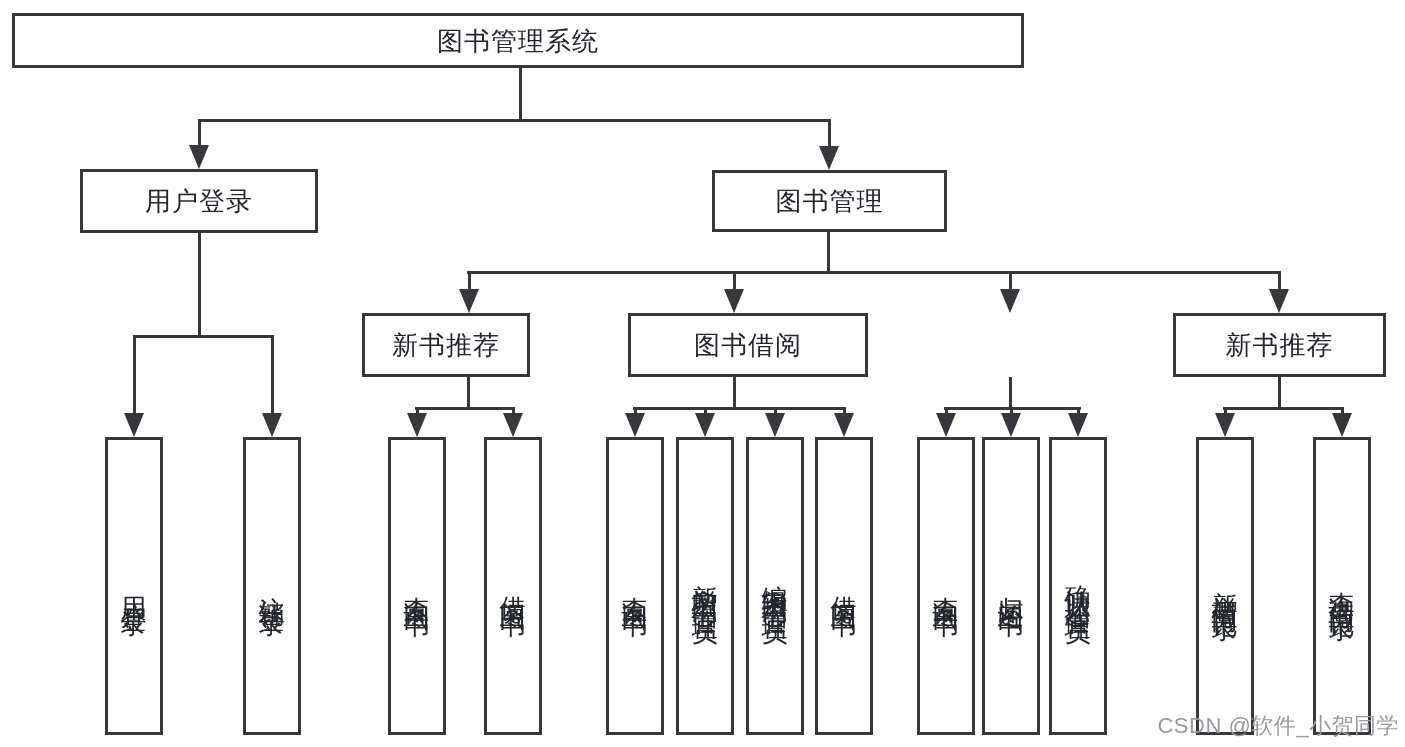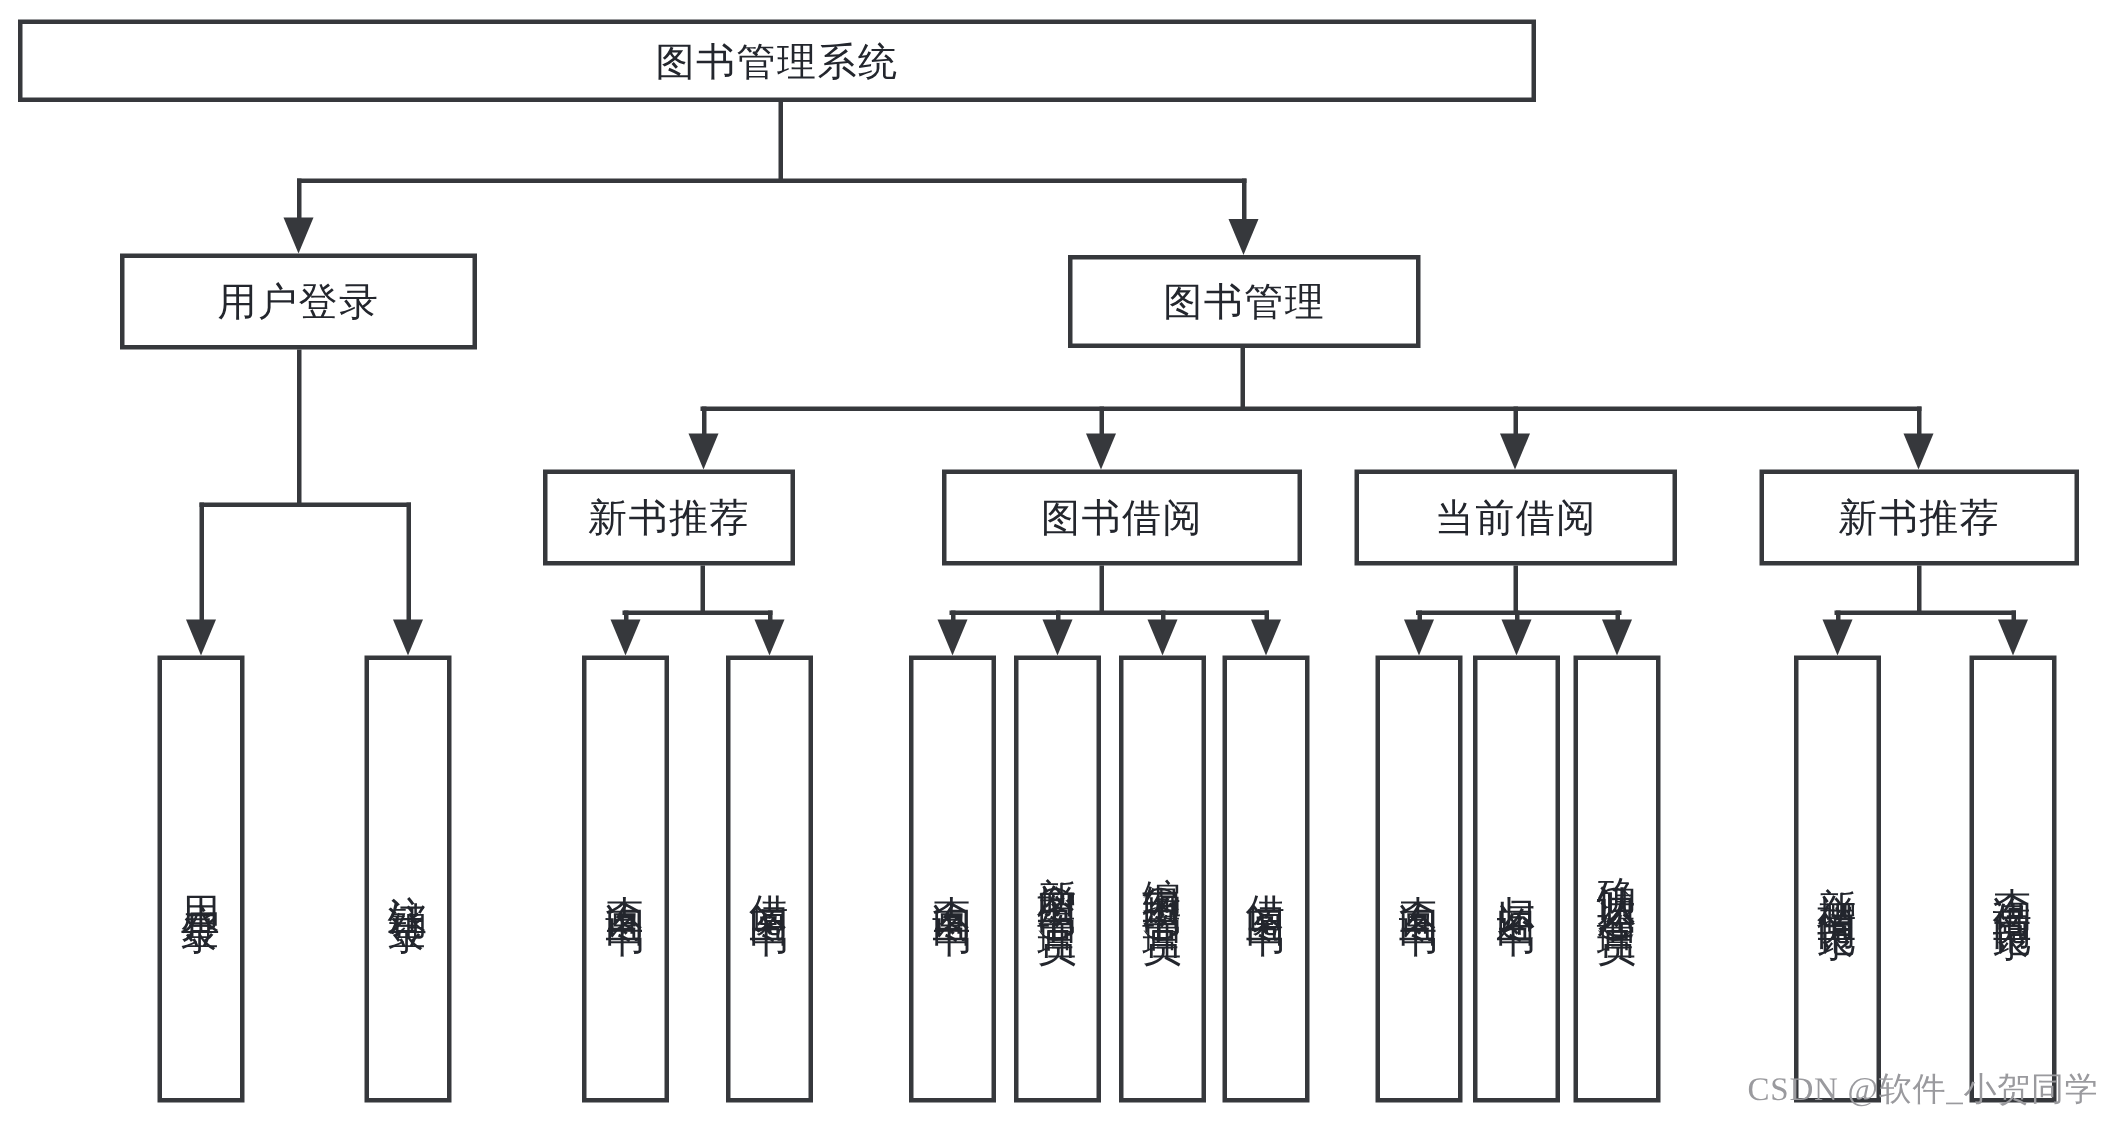--- a/index.html
+++ b/index.html
@@ -45,39 +45,37 @@
     border-top:24px solid var(--line);
   }
   .watermark{
     position:absolute;
     top:713px;right:6px;
     font-size:22px;
     line-height:1.2;
     color:var(--watermark);
     letter-spacing:0.5px;
     z-index:5;
-    font-family:Liberation Serif, serif;
   }
 </style>
 </head>
 <body>
 
 <div id="canvas">
 
   <div class="box" style="left:12px;top:13px;width:1012px;height:55px">图书管理系统</div>
 
   <div class="box" style="left:80px;top:169px;width:238px;height:64px">用户登录</div>
 
   <div class="box" style="left:712px;top:170px;width:235px;height:62px">图书管理</div>
 
   <div class="box" style="left:362px;top:313px;width:168px;height:64px">新书推荐</div>
 
   <div class="box" style="left:628px;top:313px;width:240px;height:64px">图书借阅</div>
 
-  <div class="box" style="left:903px;top:313px;width:215px;height:64px">当前借阅</div>
 
   <div class="box" style="left:1173px;top:313px;width:213px;height:64px">新书推荐</div>
 
   <div class="box leaf" style="left:105px;top:437px;width:58px;height:298px">用户登录</div>
   <div class="box leaf" style="left:243px;top:437px;width:58px;height:298px">注销登录</div>
 
   <div class="box leaf" style="left:388px;top:437px;width:58px;height:298px">查询图书</div>
   <div class="box leaf" style="left:484px;top:437px;width:58px;height:298px">借阅图书</div>
 
   <div class="box leaf" style="left:606px;top:437px;width:58px;height:298px">查询图书</div>

